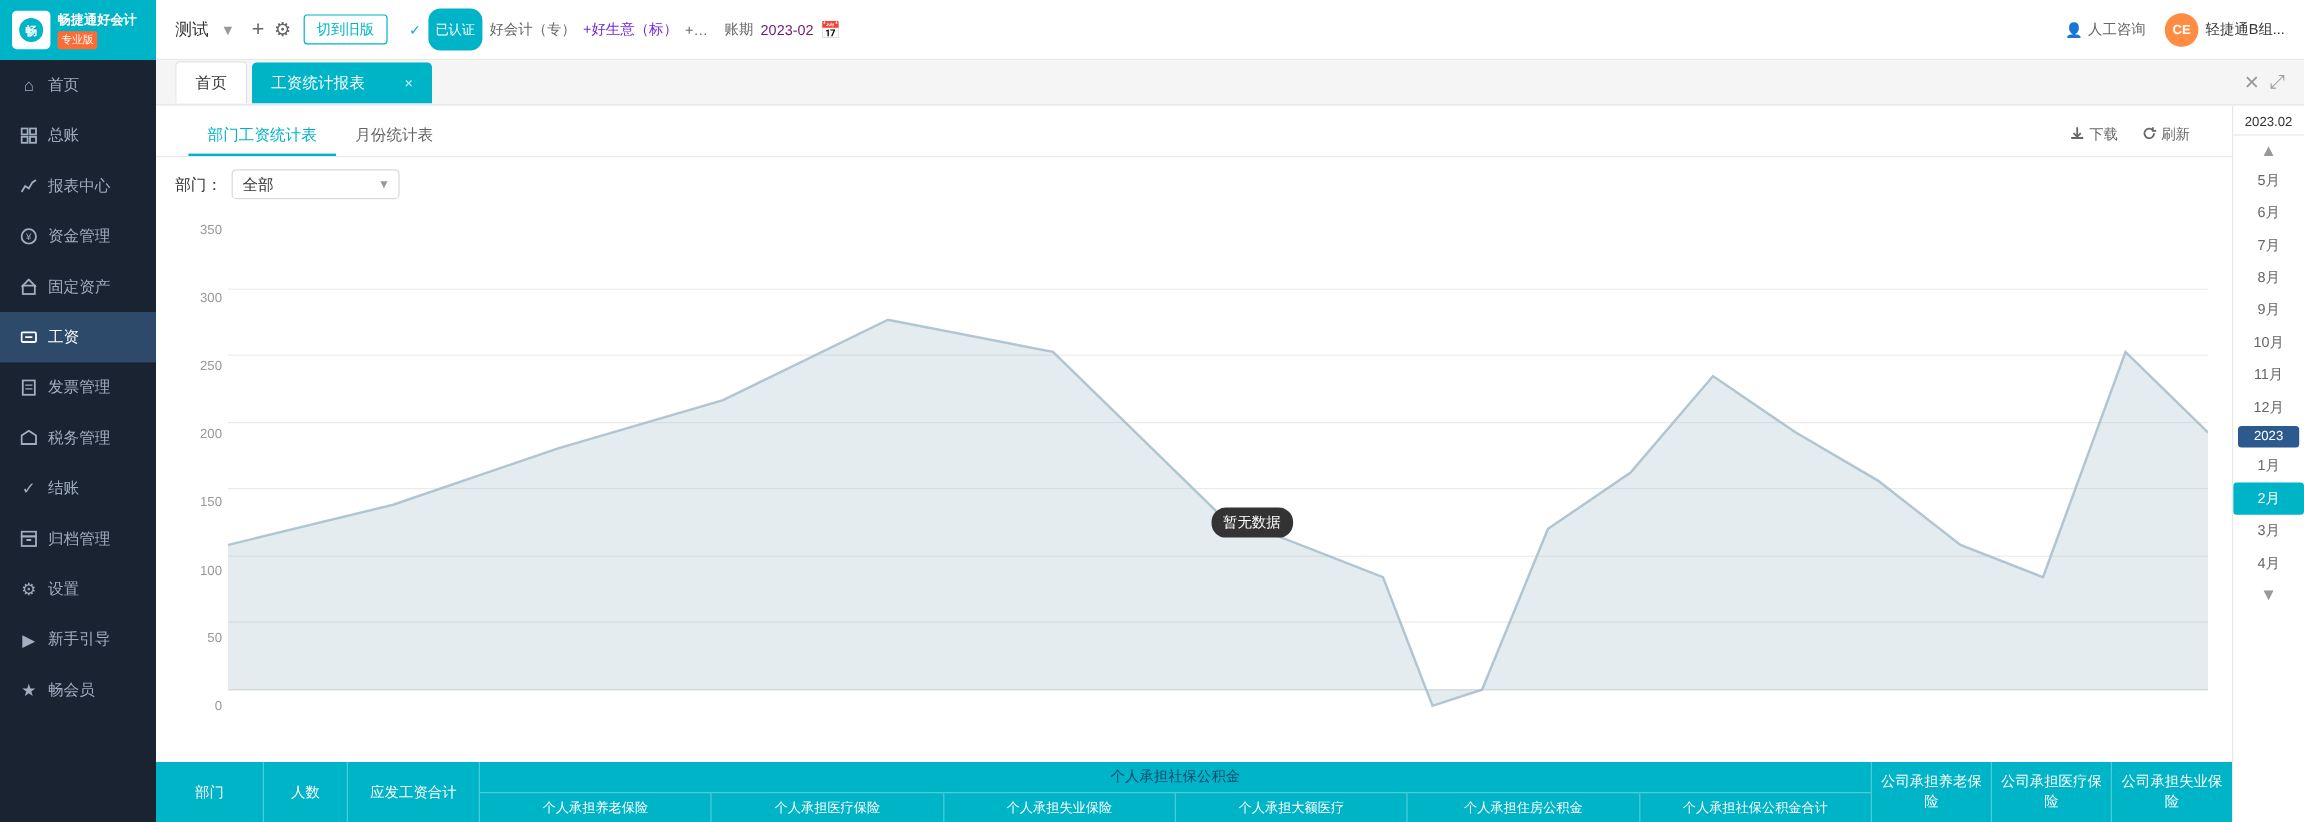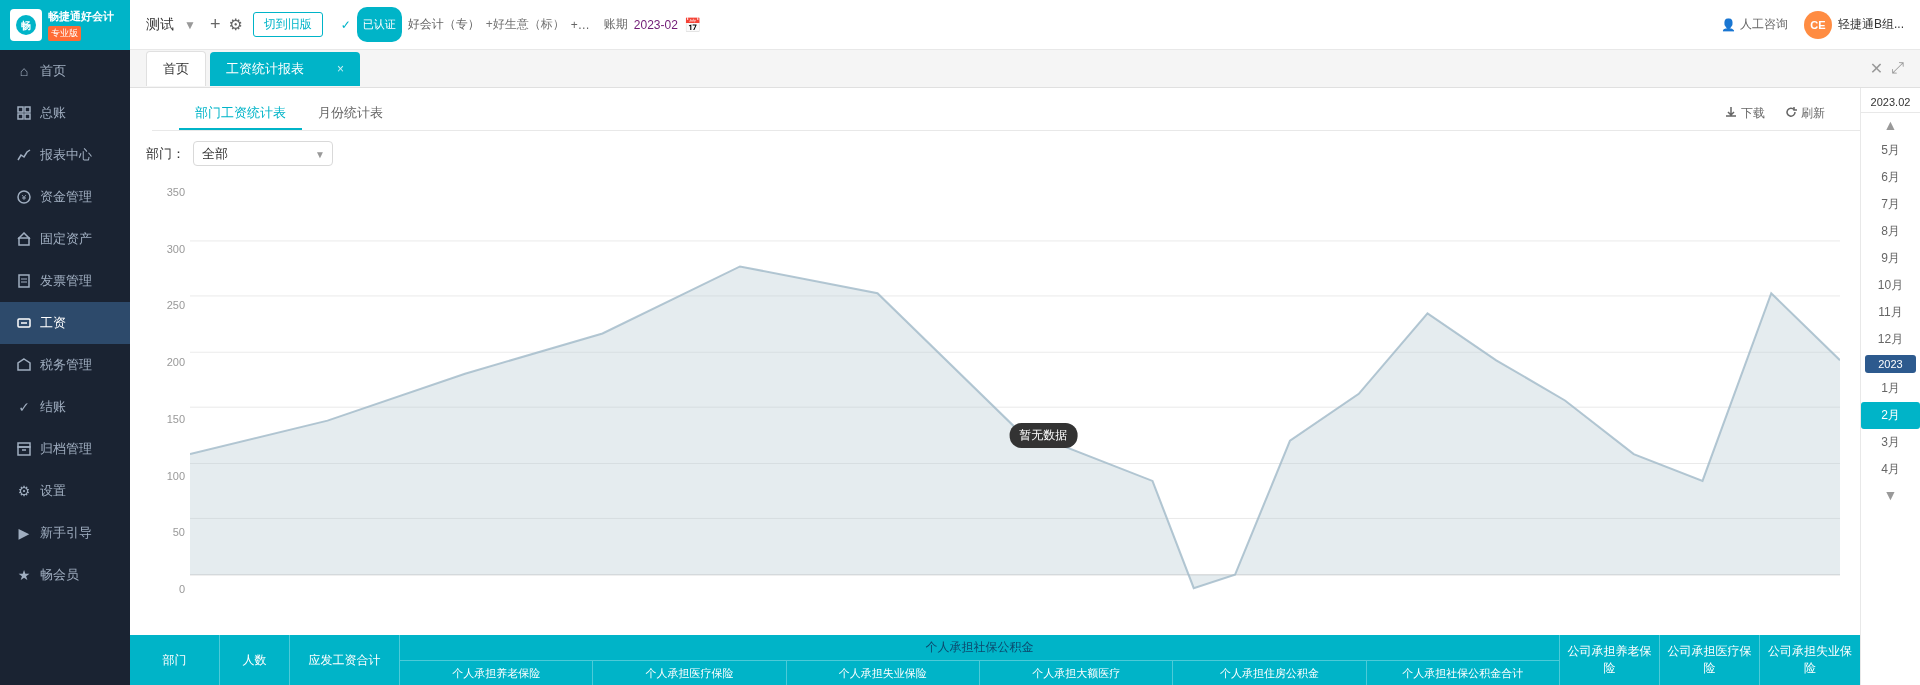--- a/index.html
+++ b/index.html
@@ -192,25 +192,24 @@
     .content-main {
       flex: 1;
       overflow: hidden;
       display: flex;
       flex-direction: column;
     }
 
     
     .subtabs {
       display: flex;
-      align-items: flex-end;
+      align-items: center;
       padding: 10px 27px 0;
       border-bottom: 1px solid #e8e8e8;
       gap: 0;
-      margin-left: 22px;
     }
     .subtab {
       padding: 6px 16px;
       font-size: 13px;
       cursor: pointer;
       color: #666;
       border-bottom: 2px solid transparent;
     }
     .subtab.active {
       color: #00b4c8;
@@ -465,39 +464,39 @@
   </div>
   <div class="sidebar-item">
     <span class="sidebar-item-icon">
       <svg width="14" height="14" viewBox="0 0 14 14">
           <rect x="2" y="6" width="10" height="7" fill="none" stroke="#a0aec0" stroke-width="1.5"></rect>
           <polyline points="1,7 7,1 13,7" fill="none" stroke="#a0aec0" stroke-width="1.5"></polyline>
         </svg>
     </span>
     <span>固定资产</span>
   </div>
+  <div class="sidebar-item active">
+    <span class="sidebar-item-icon">
+      <svg width="14" height="14" viewBox="0 0 14 14">
+          <rect x="1" y="3" width="12" height="8" rx="1" fill="none" stroke="white" stroke-width="1.5"></rect>
+          <line x1="4" y1="7" x2="10" y2="7" stroke="white" stroke-width="1.5"></line>
+        </svg>
+    </span>
+    <span>工资</span>
+  </div>
   <div class="sidebar-item">
     <span class="sidebar-item-icon">
       <svg width="14" height="14" viewBox="0 0 14 14">
           <rect x="2" y="1" width="10" height="12" fill="none" stroke="#a0aec0" stroke-width="1.5"></rect>
           <line x1="4" y1="5" x2="10" y2="5" stroke="#a0aec0" stroke-width="1"></line>
           <line x1="4" y1="8" x2="10" y2="8" stroke="#a0aec0" stroke-width="1"></line>
         </svg>
     </span>
     <span>发票管理</span>
   </div>
-  <div class="sidebar-item active">
-    <span class="sidebar-item-icon">
-      <svg width="14" height="14" viewBox="0 0 14 14">
-          <rect x="1" y="3" width="12" height="8" rx="1" fill="none" stroke="white" stroke-width="1.5"></rect>
-          <line x1="4" y1="7" x2="10" y2="7" stroke="white" stroke-width="1.5"></line>
-        </svg>
-    </span>
-    <span>工资</span>
-  </div>
   <div class="sidebar-item">
     <span class="sidebar-item-icon">
       <svg width="14" height="14" viewBox="0 0 14 14">
           <polygon points="7,1 13,5 13,12 1,12 1,5" fill="none" stroke="#a0aec0" stroke-width="1.5"></polygon>
         </svg>
     </span>
     <span>税务管理</span>
   </div>
   <div class="sidebar-item">
     <span class="sidebar-item-icon">✓</span>
@@ -534,21 +533,21 @@
     <span class="topbar-arrow">▼</span>
     <div class="topbar-actions">
       <span style="font-size:18px;color:#666;cursor:pointer;">+</span>
       <span style="font-size:16px;color:#666;cursor:pointer;">⚙</span>
     </div>
     <button class="topbar-btn-old">切到旧版</button>
     <div class="topbar-status">
       <span style="color:#00b4c8;">✓</span>
       <span class="topbar-status-badge">已认证</span>
       <span style="color:#666;font-size:12px;">好会计（专）</span>
-      <span style="color:#737373;font-size:12px;">+好生意（标）</span>
+      <span style="color:#6d28d9;font-size:12px;">+好生意（标）</span>
       <span style="color:#666;font-size:12px;">+…</span>
       <span style="color:#666;font-size:12px;margin-left:8px;">账期</span>
       <span style="color:#701a75;font-size:12px;font-weight:400;">2023-02</span>
       <span style="color:#666;font-size:14px;cursor:pointer;">📅</span>
     </div>
     <div class="topbar-right">
       <div class="topbar-help">
         <span>👤</span>
         <span>人工咨询</span>
       </div>

